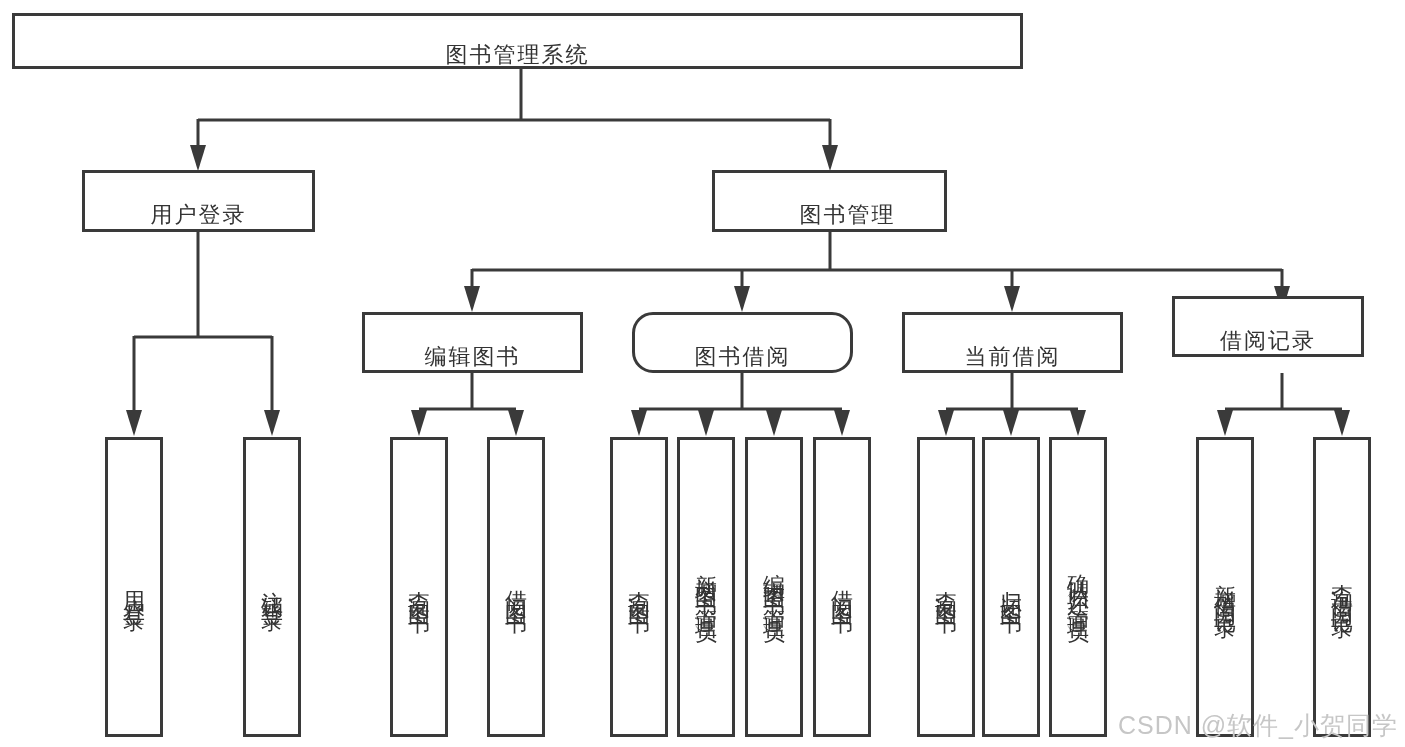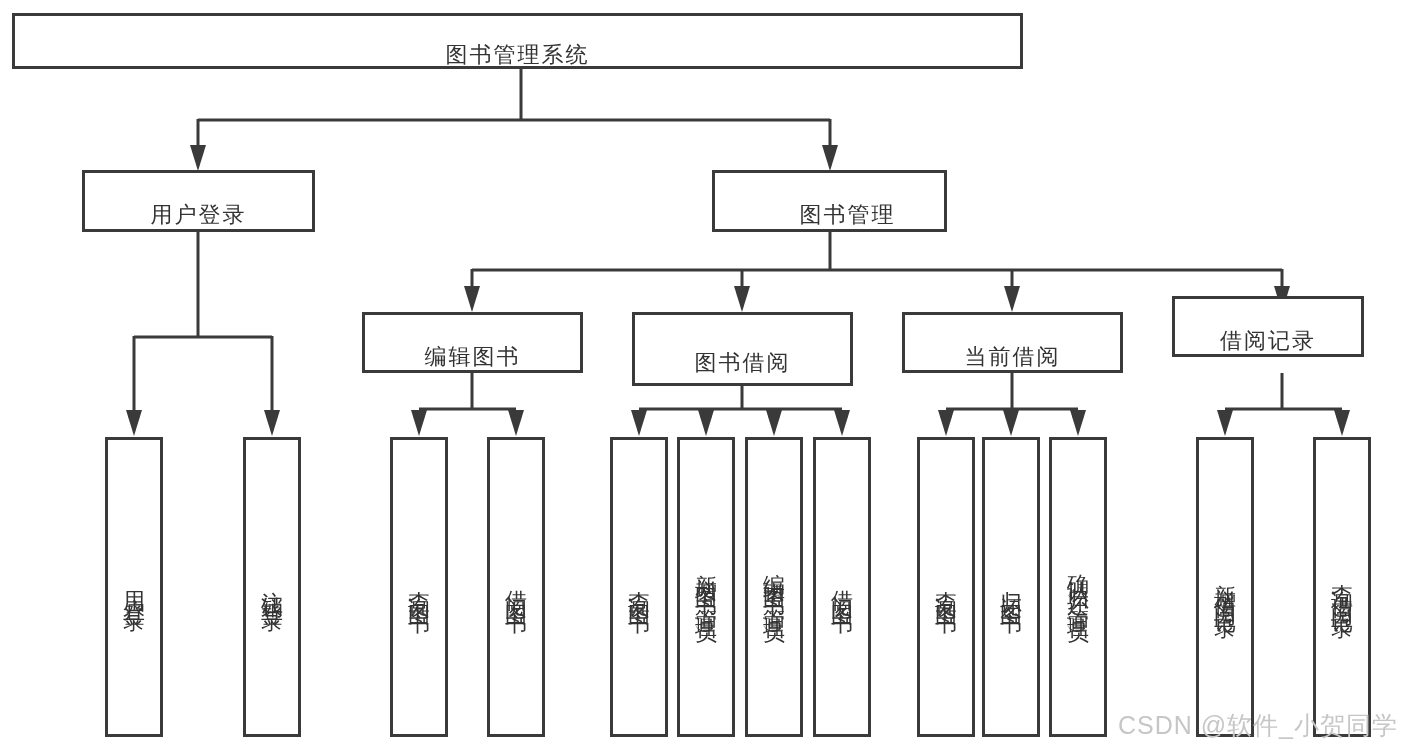--- a/index.html
+++ b/index.html
@@ -108,21 +108,21 @@
   <div class="box hbox" style="left:82px; top:170px; width:233px; height:62px;">
     <span class="label">用户登录</span>
   </div>
   <div class="box hbox" style="left:712px; top:170px; width:235px; height:62px;padding-left:36px;">
     <span class="label">图书管理</span>
   </div>
 
   <div class="box hbox" style="left:362px; top:312px; width:221px; height:61px;">
     <span class="label">编辑图书</span>
   </div>
-  <div class="box hbox" style="left:632px; top:312px; width:221px; height:74px;">
+  <div class="box hbox" style="left:632px; top:312px; width:221px; height:61px;border-radius:21px;">
     <span class="label">图书借阅</span>
   </div>
   <div class="box hbox" style="left:902px; top:312px; width:221px; height:61px;">
     <span class="label">当前借阅</span>
   </div>
   <div class="box hbox" style="left:1172px; top:296px; width:192px; height:61px;">
     <span class="label">借阅记录</span>
   </div>
 
   <div class="box vbox" style="left:105px; top:437px; width:58px; height:300px;">

